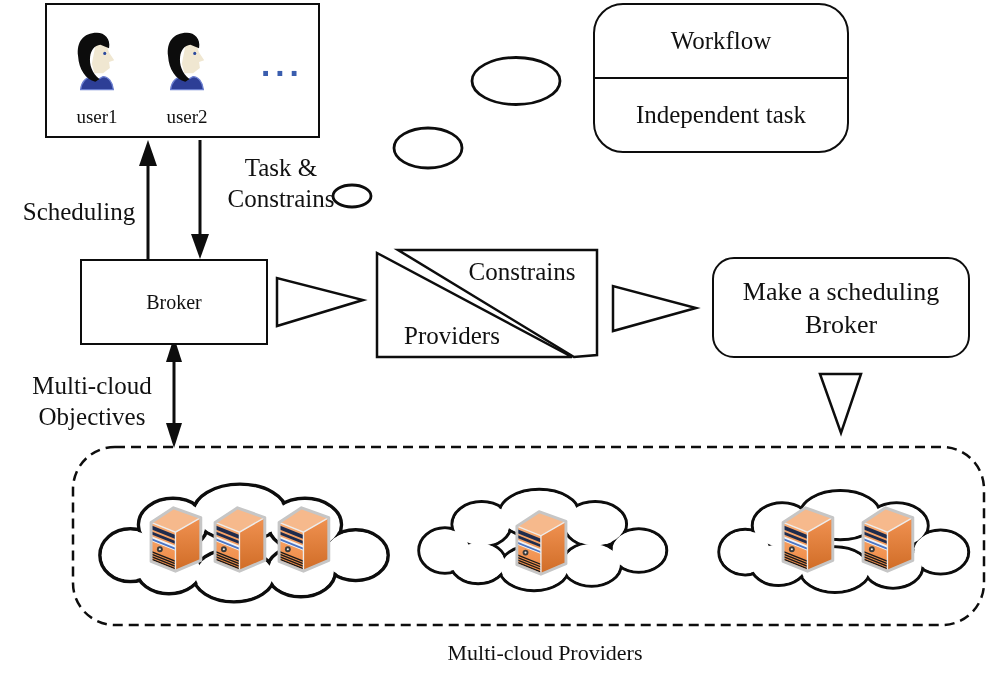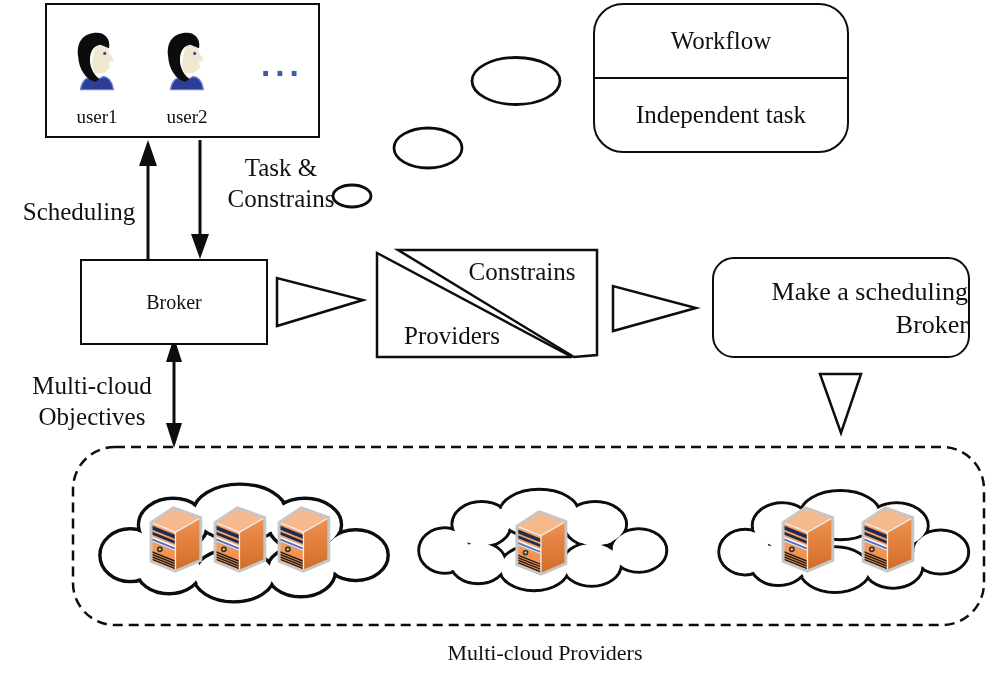--- a/index.html
+++ b/index.html
@@ -16,21 +16,21 @@
   .user-label{font-size:19px;line-height:28px;margin-top:10px;}
   #user-1{left:2px;}
   #user-2{left:92px;}
   #user-dots{position:absolute;left:190px;top:46px;width:90px;text-align:center;
     color:#3a5dae;font-size:27px;font-weight:bold;letter-spacing:4px;font-family:"DejaVu Sans",sans-serif;}
   #taskbox{left:593px;top:3px;width:256px;height:150px;border-radius:30px;display:flex;flex-direction:column;}
   #taskbox .cell{flex:1;}
   #taskbox .cell:first-child{border-bottom:2.5px solid #0d0d0d;}
   #broker-box{left:80px;top:259px;width:188px;height:86px;display:flex;align-items:center;justify-content:center;font-size:20px;}
   #scheme-box{left:712px;top:257px;width:258px;height:101px;border-radius:22px;
-    display:flex;flex-direction:column;align-items:flex-end;justify-content:center;font-size:26px;line-height:33px;}
+    display:flex;flex-direction:column;align-items:center;justify-content:center;font-size:26px;line-height:33px;}
   #lbl-scheduling{left:72px;top:196px;margin-left:7px;}
   #lbl-task{left:281px;top:152px;}
   #lbl-resources{left:92px;top:370px;font-family:Liberation Serif, serif;}
   #lbl-constrains{left:522px;top:256px;}
   #lbl-objectives{left:452px;top:320px;}
   #lbl-providers{left:545px;top:637px;font-size:22px;}
 </style>
 </head>
 <body>
 

